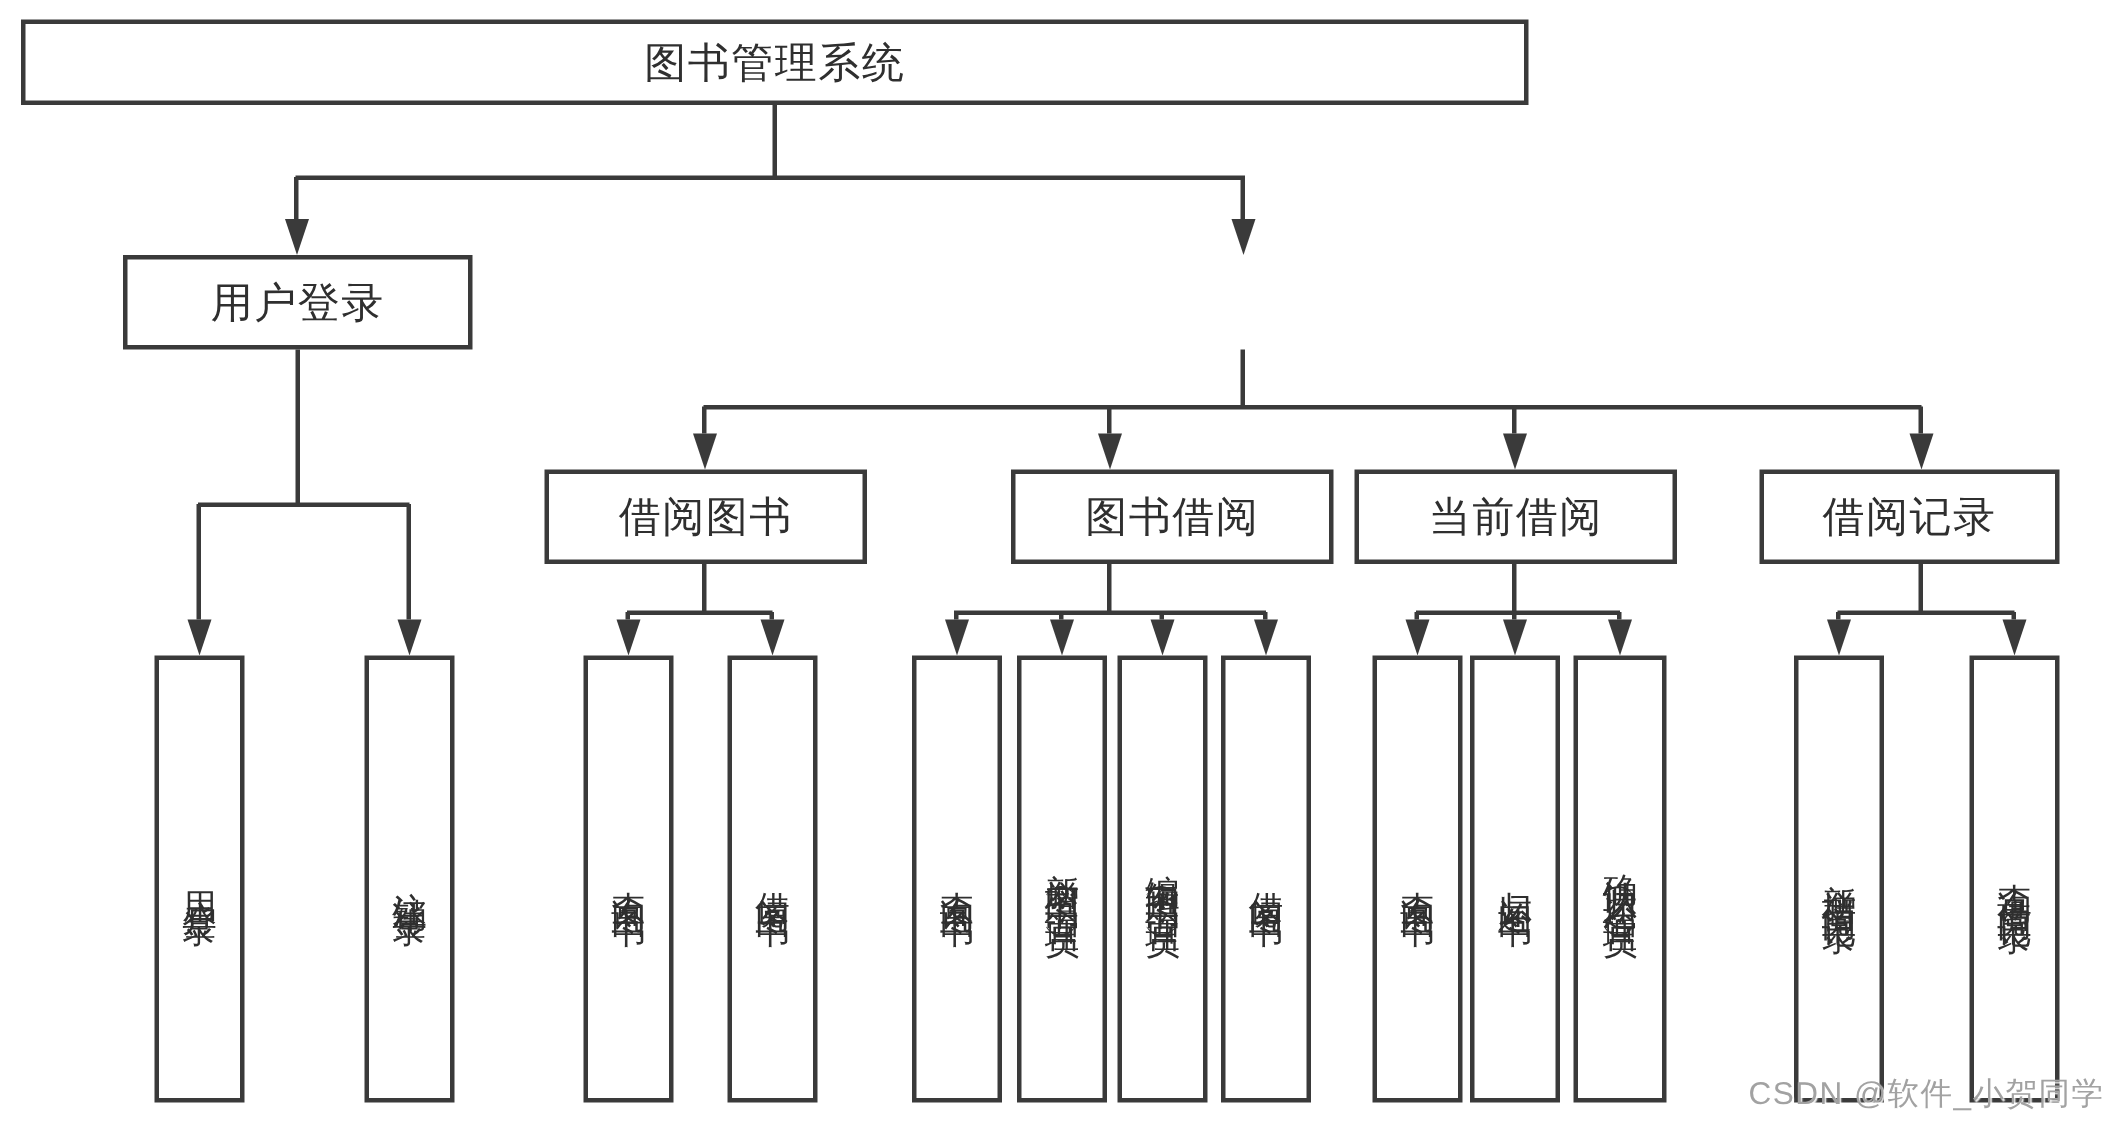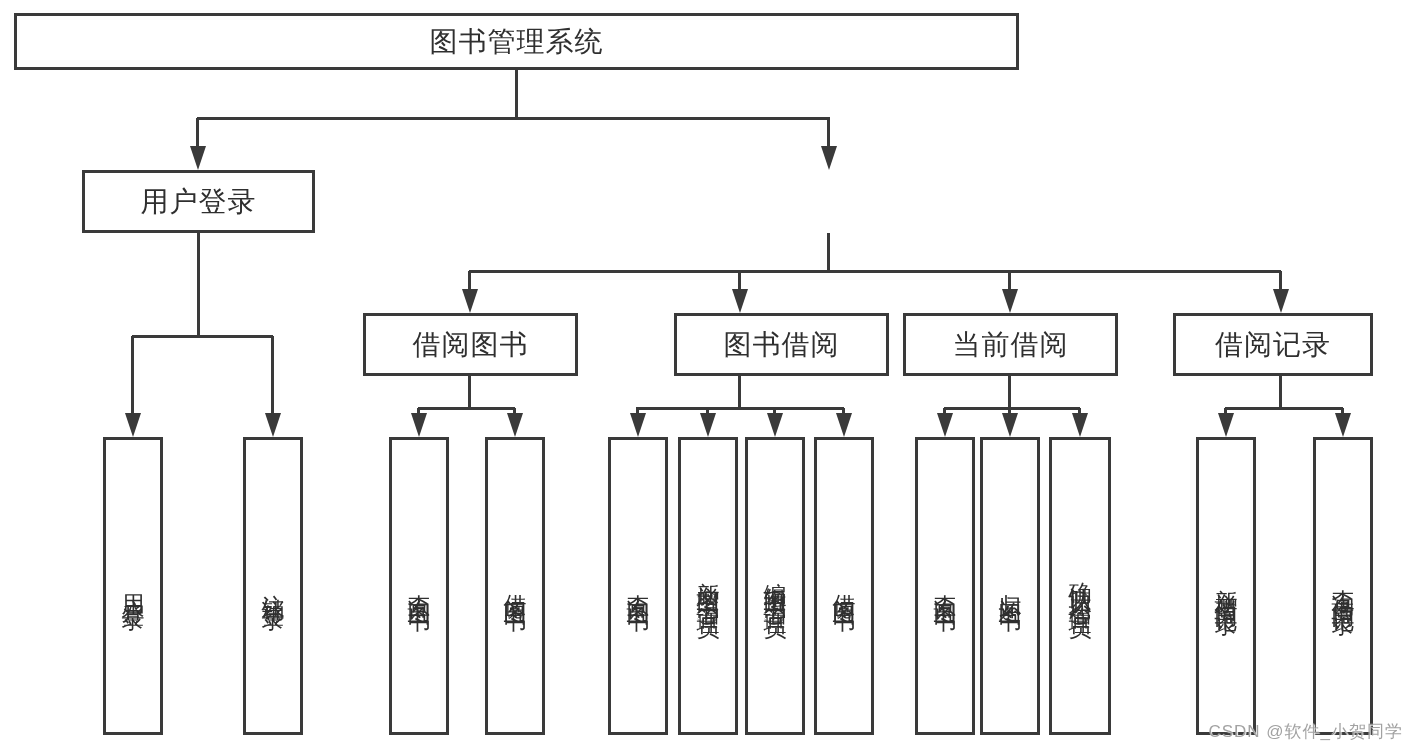--- a/index.html
+++ b/index.html
@@ -32,21 +32,21 @@
   .arrow{
     position:absolute;width:0;height:0;
     border-left:8px solid transparent;
     border-right:8px solid transparent;
     border-top:24px solid #3a3a3a;
   }
 
   .watermark{
     position:absolute;
     right:2px;bottom:4px;
-    font-size:17px;
+    font-size:21px;
     color:#a2a2a2;
     text-shadow:1px 1px 1px #ffffff;
     z-index:10;
     letter-spacing:1px;
   }
 </style>
 </head>
 <body>
 
 <div id="canvas">

